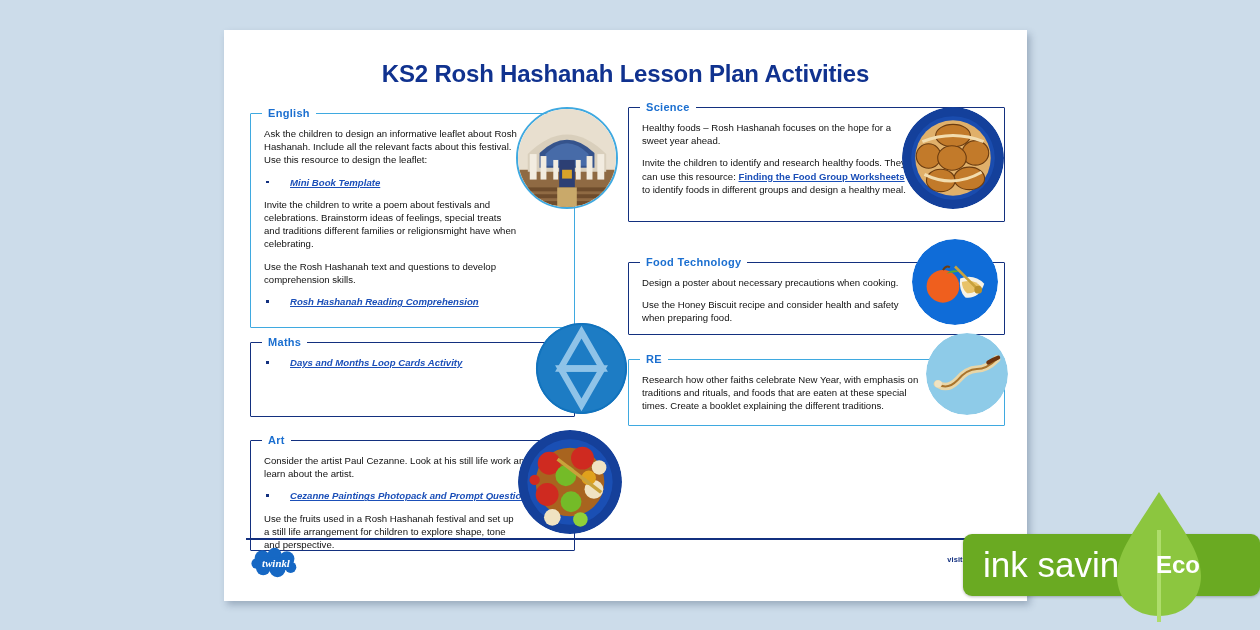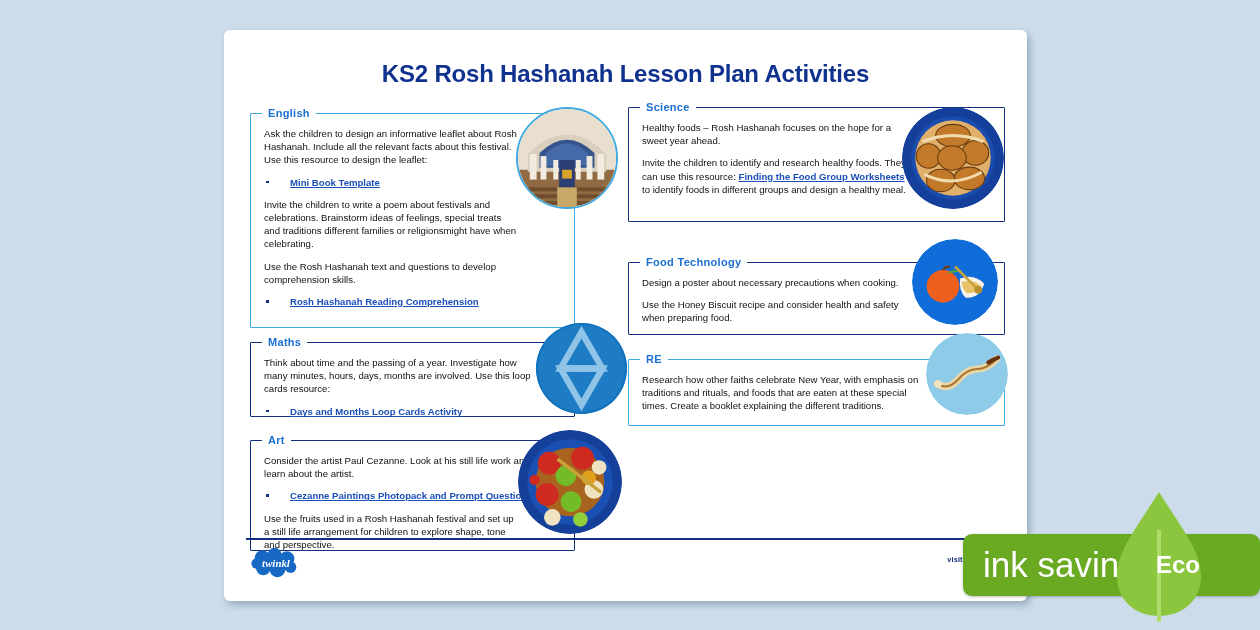--- a/index.html
+++ b/index.html
@@ -15,21 +15,20 @@
     background: #ccdcea;
   }
 
   
   #page {
     position: absolute;
     left: 224px; top: 30px;
     width: 803px; height: 571px;
     background: #ffffff;
     box-shadow: 3px 4px 7px rgba(40,60,90,0.30);
-    border-radius: 6px;
   }
 
   #page-title {
     position: absolute;
     left: 0; top: 30px;
     width: 803px;
     text-align: center;
     font-size: 24px;
     font-weight: bold;
     color: #10328f;
@@ -104,20 +103,21 @@
     left: 2px; top: 5px;
     width: 2.5px; height: 2.5px;
     background: #13307f;
   }
   .link {
     color: #1b4fb8;
     text-decoration: underline;
     font-weight: bold;
     font-size: 9.6px;
     cursor: pointer;
+    font-style: italic;
   }
   .inline-link {
     color: #1b4fb8;
     text-decoration: underline;
     font-weight: bold;
   }
 
   
   .circ {
     position: absolute;
@@ -241,21 +241,20 @@
         <rect x="40" y="80" width="20" height="20" fill="#c9a96a"></rect>
       </svg>
     </div>
 
     <div class="box" style="left:26px; top:305px; width:325px; height:82px;">
       <div class="frame"></div>
       <div class="tab">
         <span class="t">Maths</span>
       </div>
       <div class="content">
-        <p class="para" style="width:274px;">Think about time and the passing of a year. Investigate how many minutes, hours, days, months are involved. Use this loop cards resource:</p>
         <div class="bullet">
           <a class="link">Days and Months Loop Cards Activity</a>
         </div>
       </div>
     </div>
 
     <div class="circ" style="left:312px; top:293px; width:91px; height:91px; background:#0f6cba;">
       <svg viewBox="0 0 100 100" width="100%" height="100%" aria-hidden="true">
         <circle cx="50" cy="50" r="50" fill="#1173bd"></circle>
         <circle cx="50" cy="50" r="48" fill="#1d7cc4"></circle>

